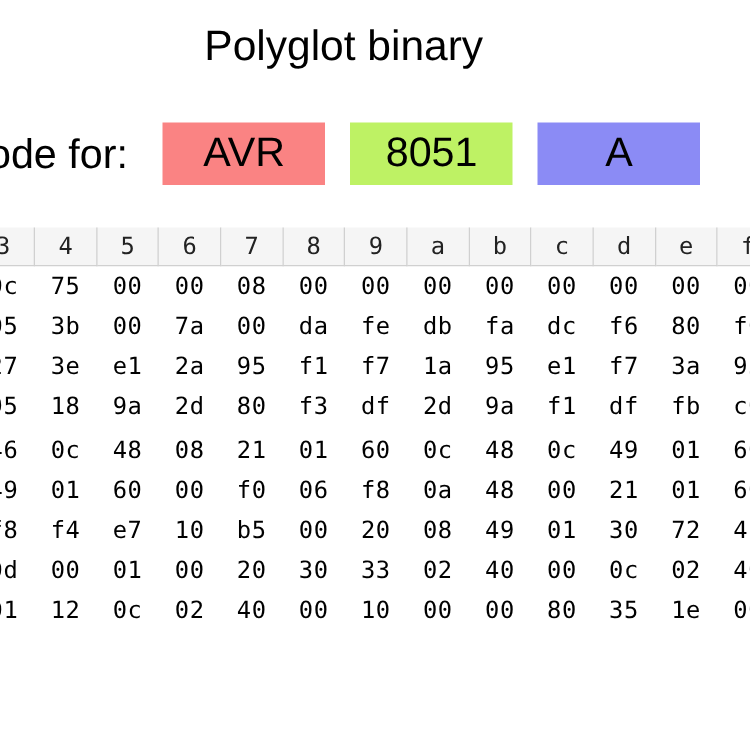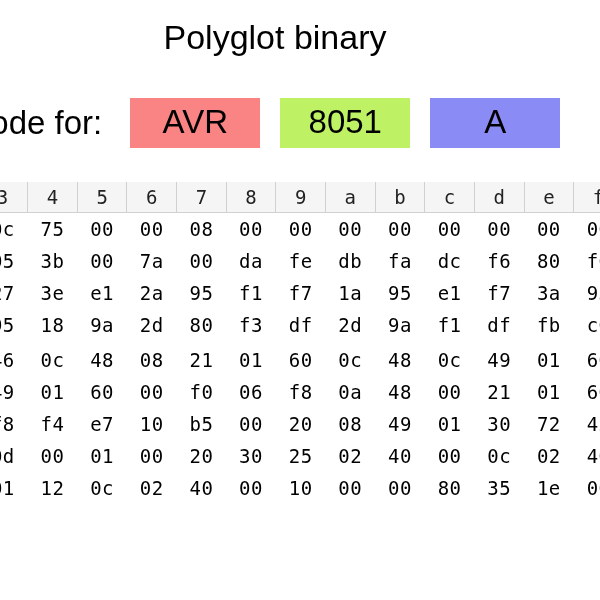--- a/index.html
+++ b/index.html
@@ -266,21 +266,21 @@
           <td class="c-blue">72</td>
           <td class="c-blue">42</td>
         </tr>
         <tr>
           <td class="c-blue">0d</td>
           <td class="c-blue">00</td>
           <td class="c-blue">01</td>
           <td class="c-blue">00</td>
           <td class="c-blue">20</td>
           <td class="c-blue">30</td>
-          <td class="c-blue">25</td>
+          <td class="c-blue">33</td>
           <td class="c-blue">02</td>
           <td class="c-blue">40</td>
           <td class="c-blue">00</td>
           <td class="c-blue">0c</td>
           <td class="c-blue">02</td>
           <td class="c-blue">40</td>
         </tr>
         <tr>
           <td class="c-blue">01</td>
           <td class="c-blue">12</td>

